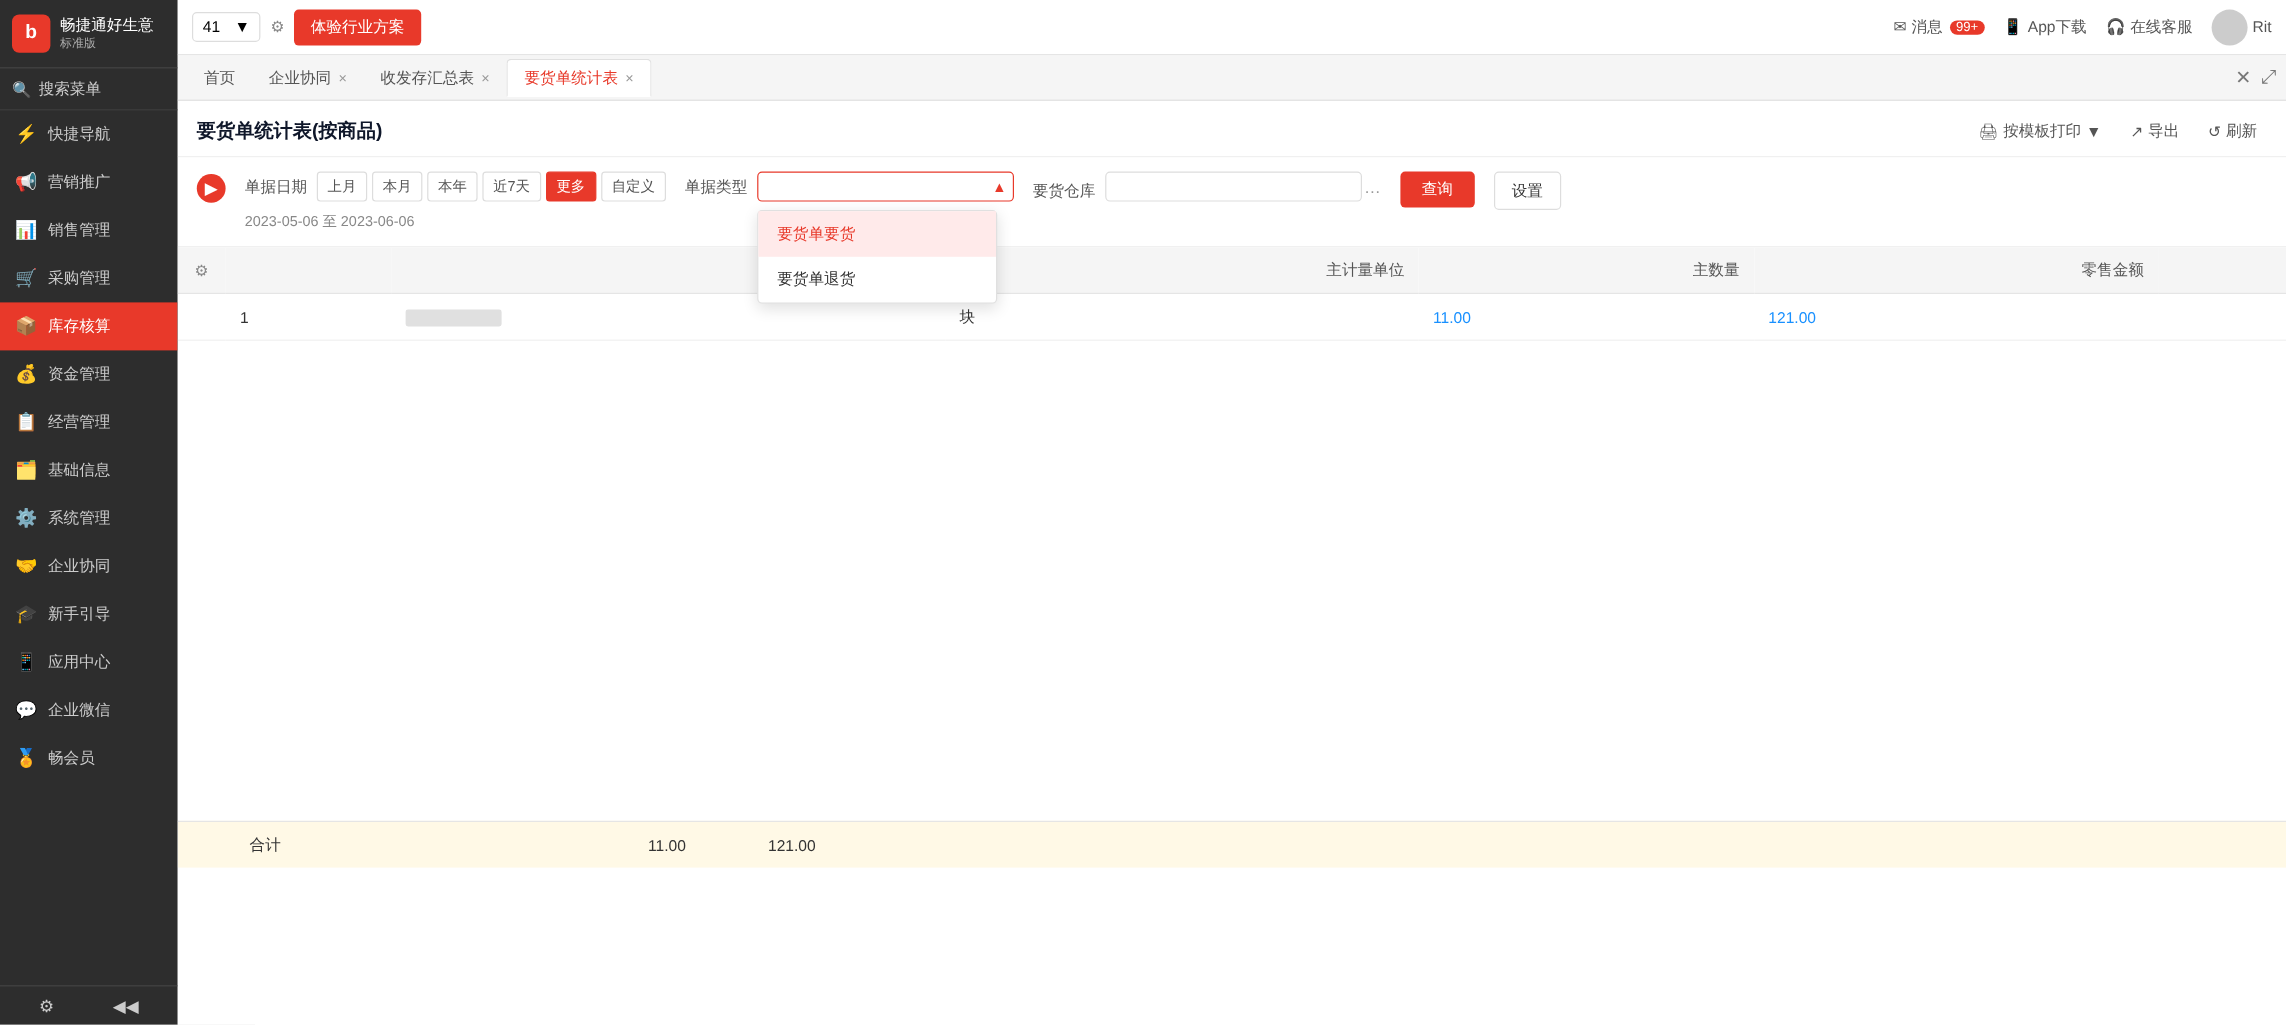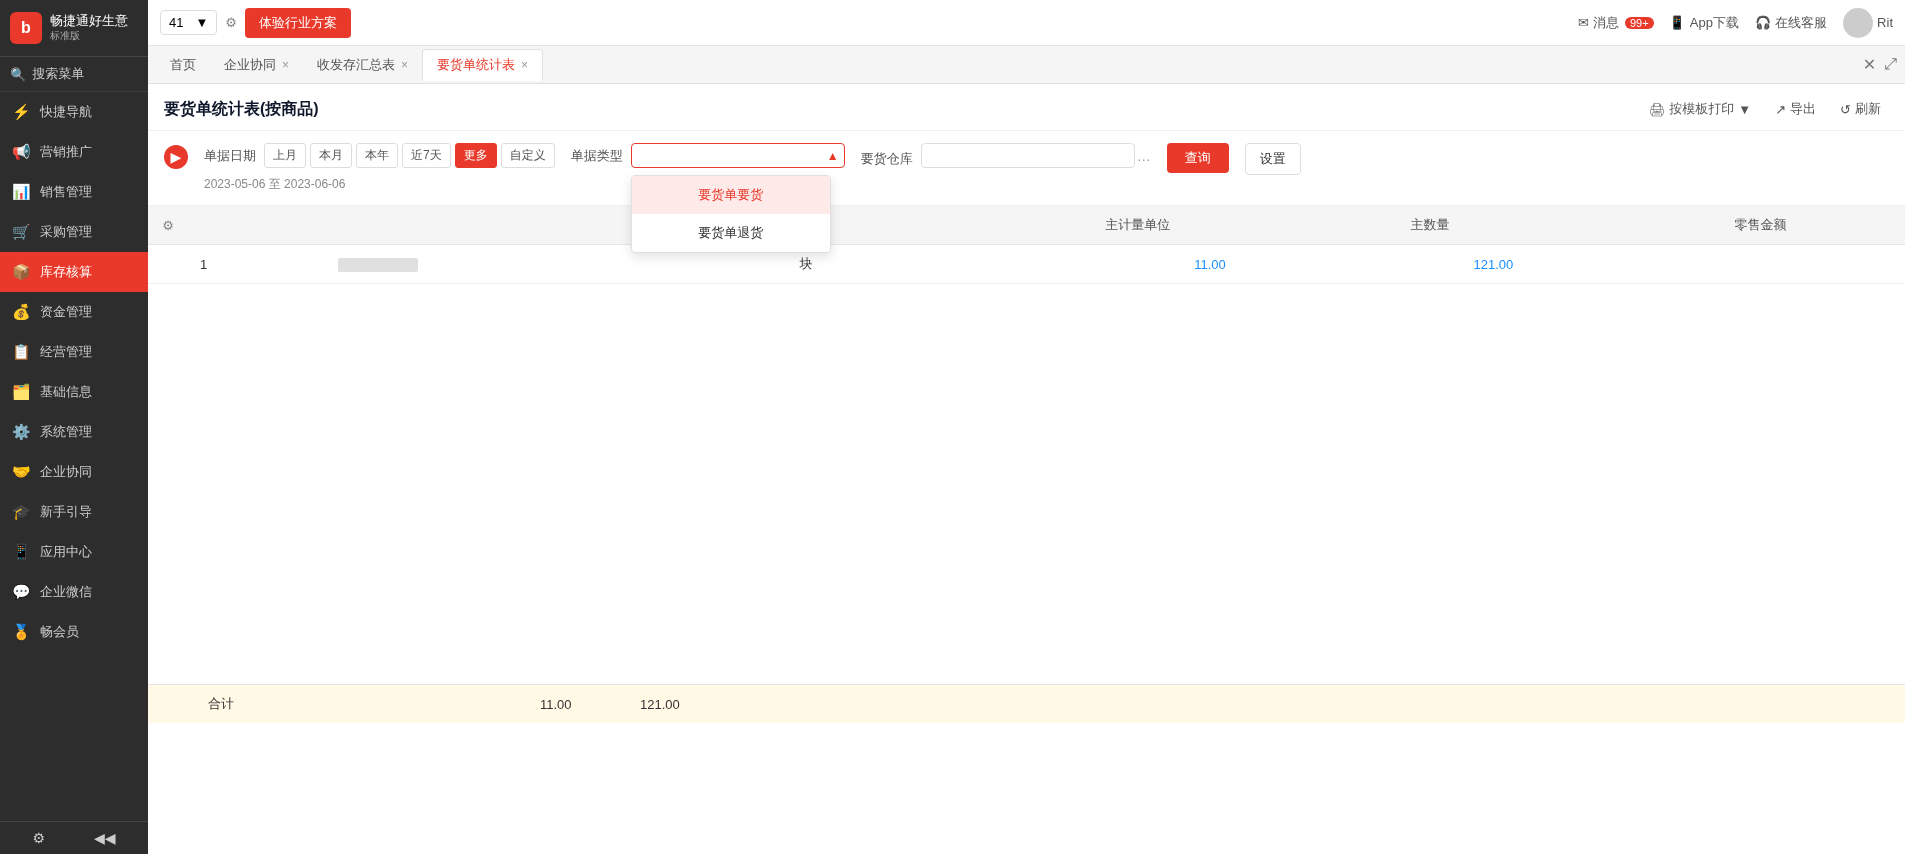--- a/index.html
+++ b/index.html
@@ -495,21 +495,21 @@
         <div class="date-range">2023-05-06 至 2023-06-06</div>
       </div>
 
       <div class="filter-type-group" style="position:relative;">
         <span class="filter-label">单据类型</span>
         <div class="filter-input-wrapper">
           <input class="filter-input" type="text" value="" style="min-width: 200px;">
           <span class="filter-input-arrow">▲</span>
         </div>
 
-        <div class="dropdown-menu" style="top:32px;left:60px;min-width:200px;text-align:center;">
+        <div class="dropdown-menu" style="top:32px;left:60px;min-width:200px;">
           <div class="dropdown-item selected">要货单要货</div>
           <div class="dropdown-item">要货单退货</div>
         </div>
       </div>
 
       <div class="filter-warehouse-group">
         <span class="filter-label">要货仓库</span>
         <div class="filter-input-wrapper">
           <input class="filter-warehouse-input" type="text" value="" style="">
           <span class="filter-warehouse-more">…</span>

